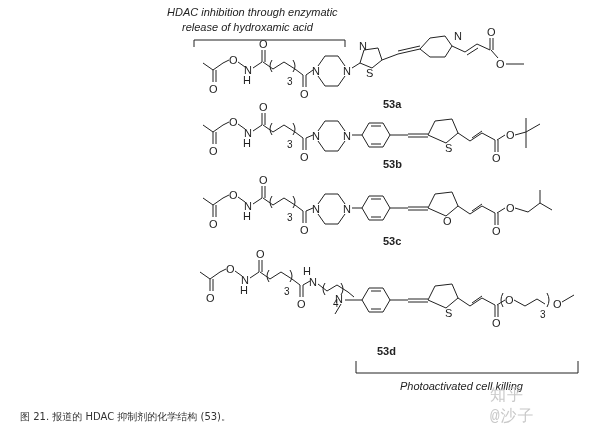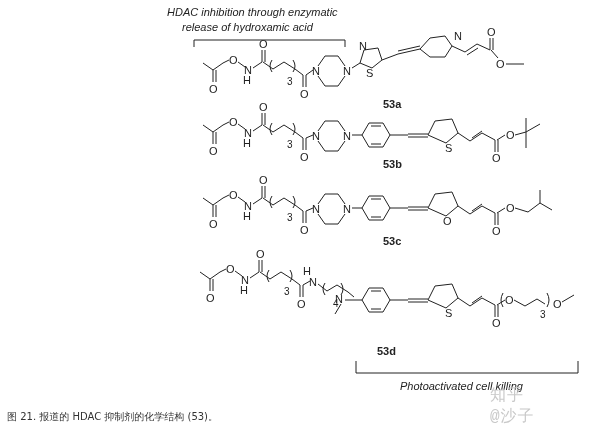--- a/index.html
+++ b/index.html
@@ -4,21 +4,21 @@
   <style>
     html, body { margin: 0; padding: 0; background: #ffffff; }
     body { width: 600px; height: 427px; position: relative; overflow: hidden; font-family: "Liberation Sans", sans-serif; }
     .figure { position: absolute; left: 0; top: 0; width: 536px; height: 427px; }
     svg { position: absolute; left: 0; top: 0; }
     .bond { stroke: #222; stroke-width: 1; fill: none; }
     .atom { font-family: "Liberation Sans", sans-serif; font-size: 11px; fill: #222; }
     .sub { font-family: "Liberation Sans", sans-serif; font-size: 10px; fill: #222; }
     .label { font-family: "Liberation Sans", sans-serif; font-size: 11px; font-weight: bold; fill: #222; }
     .annot { font-family: "Liberation Sans", sans-serif; font-size: 11px; font-style: italic; fill: #222; }
-    .caption { position: absolute; left: 7px; top: 410px; font-size: 10px; color: #333; font-family: "DejaVu Sans", sans-serif; }
+    .caption { position: absolute; left: 20px; top: 410px; font-size: 10px; color: #333; font-family: "DejaVu Sans", sans-serif; }
     .watermark { position: absolute; left: 490px; top: 385px; font-size: 16px; color: #c9c9c9; font-family: Liberation Mono, monospace; letter-spacing: 1px; }
   </style>
 </head>
 <body>
 
 <div class="figure">
 <svg width="600" height="427" viewBox="0 0 600 427">
 
   <text class="annot" x="167" y="16">HDAC inhibition through enzymatic</text>
   <text class="annot" x="182" y="31">release of hydroxamic acid</text>

